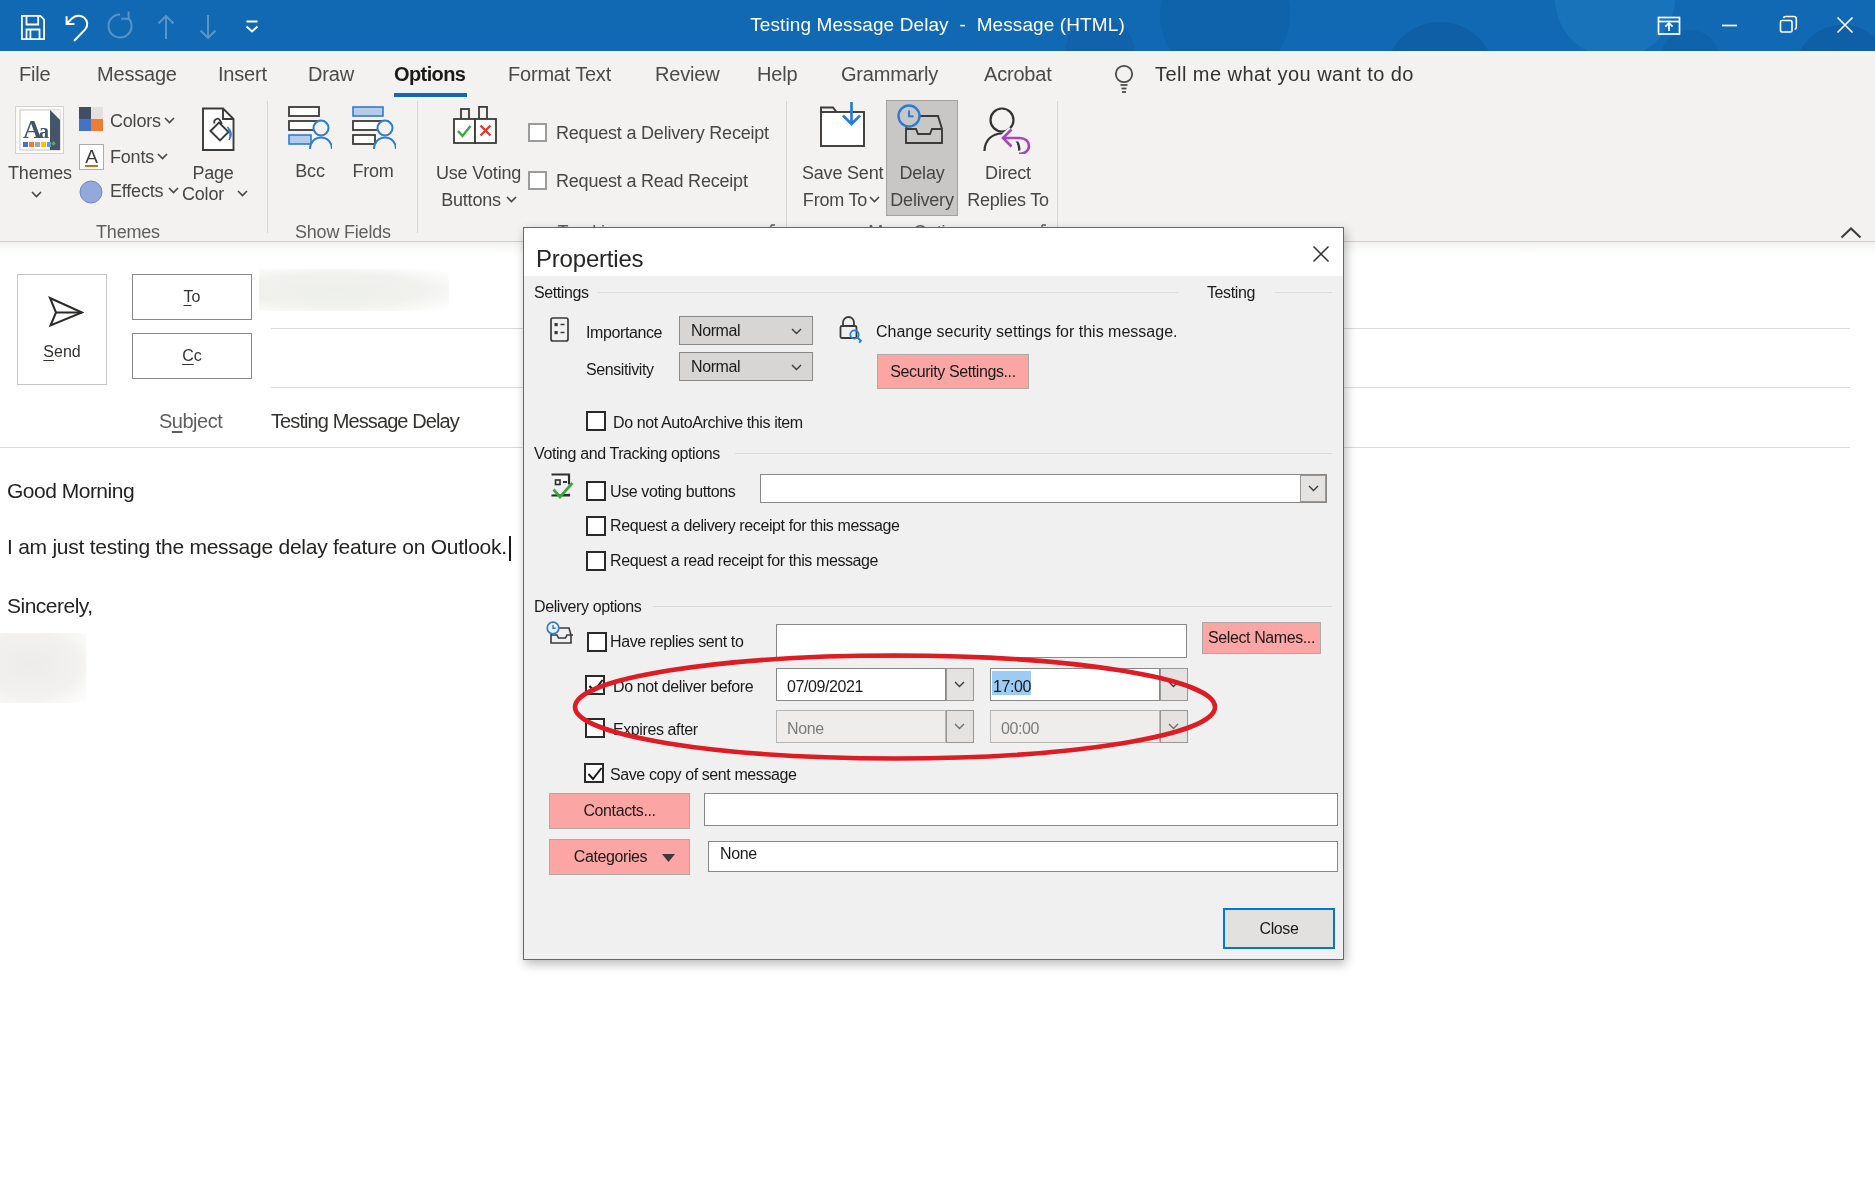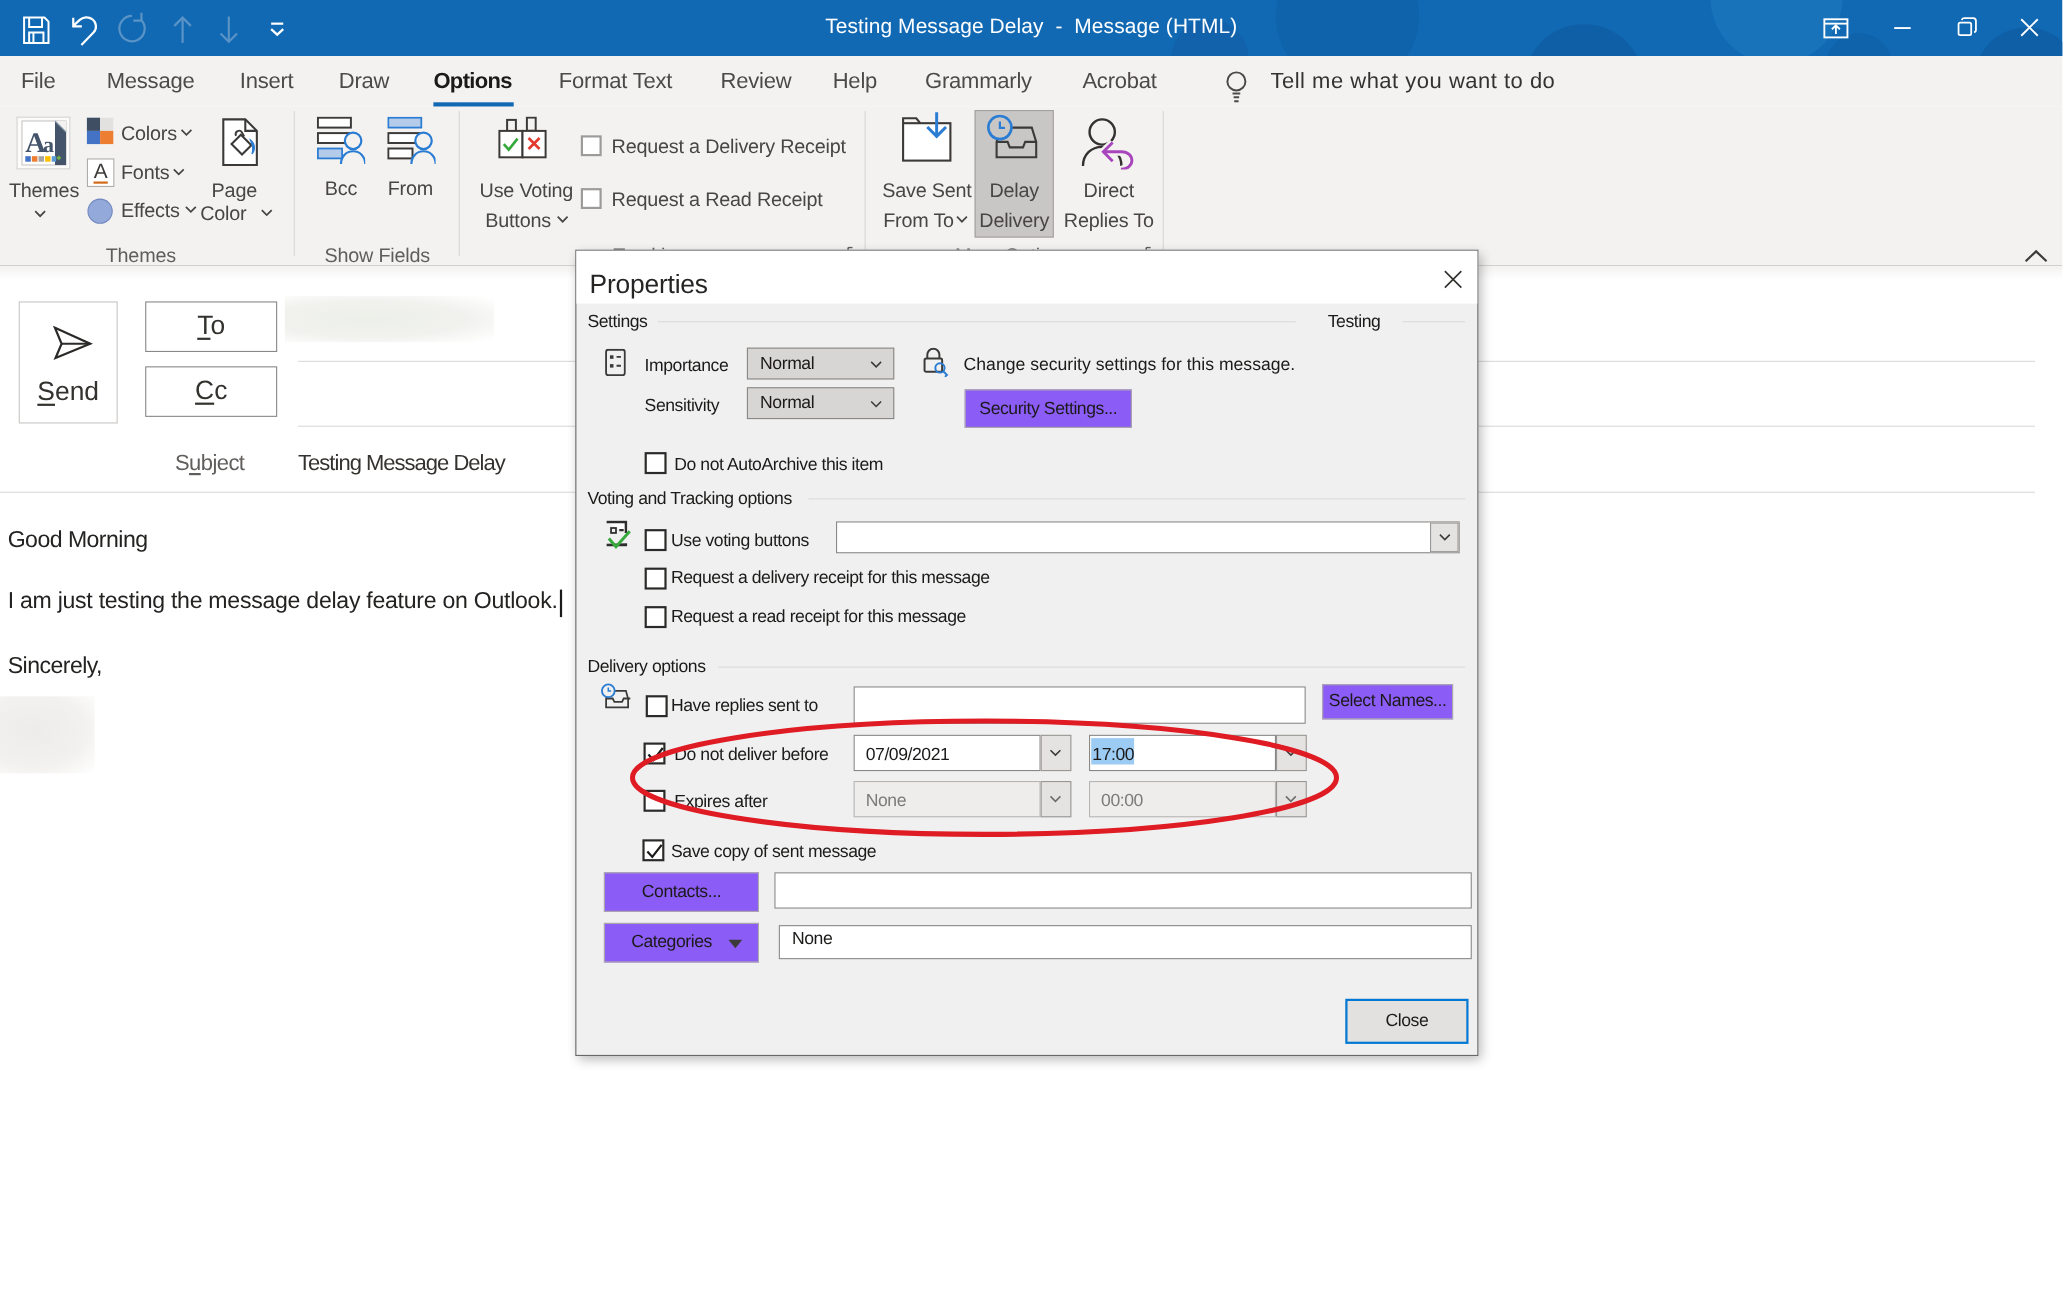--- a/index.html
+++ b/index.html
@@ -20,39 +20,39 @@
   
   #ribbon { left:0; top:97px; width:1875px; height:145px; background:#f3f2f1; border-bottom:1px solid #d0cecc; }
   .vsep { position:absolute; top:4px; width:1px; height:132px; background:#d8d6d4; }
   .rlabel { position:absolute; font-size:18px; color:#484644; letter-spacing:-0.2px; white-space:nowrap; text-align:center; }
   .glabel { position:absolute; top:222px; font-size:18px; color:#605e5c; letter-spacing:-0.2px; white-space:nowrap; text-align:center; }
   .chev { position:absolute; }
   .rcb { position:absolute; width:19px; height:19px; border:2px solid #9d9b99; background:#fff; }
 
   
   .field-line { position:absolute; height:1px; background:#dcdad8; }
-  .hbtn { position:absolute; background:#fff; font-size:24px; color:#34322f; display:flex; align-items:center; justify-content:center; }
+  .hbtn { position:absolute; background:#fff; font-size:16px; color:#34322f; display:flex; align-items:center; justify-content:center; }
   #send-btn { left:17px; top:274px; width:90px; height:111px; border:1px solid #c8c6c4; }
   #to-btn  { left:132px; top:274px; width:120px; height:46px; border:1px solid #8a8886; }
   #cc-btn  { left:132px; top:333px; width:120px; height:46px; border:1px solid #8a8886; }
   .u { text-decoration:underline; text-underline-offset:3px; }
 
   
   .bodytext { position:absolute; font-size:21px; color:#242321; letter-spacing:-0.5px; white-space:nowrap; }
 
   
   #dialog { left:523px; top:227px; width:821px; height:733px; background:#f0f0f0; border:1px solid #686868; box-shadow:2px 4px 10px rgba(0,0,0,0.28); }
   #dlg-titlebar { left:0; top:0; width:819px; height:48px; background:#fff; }
   .dtext { position:absolute; font-size:16px; color:#1b1a19; letter-spacing:-0.4px; white-space:nowrap; }
   .dgray { color:#7c7b7a; }
   .gline { position:absolute; height:1px; background:#dcdbda; }
   .dcb { position:absolute; width:20px; height:20px; background:#fff; border:2px solid #2b2a29; }
   .combo-gray { position:absolute; background:#d8d6d4; border:1px solid #8a8886; }
   .wfield { position:absolute; background:#fff; border:1px solid #8a8886; }
-  .dbtn { position:absolute; background:#8b5cf6; border:1px solid #acaaa8; font-size:16px; color:#1b1a19; letter-spacing:-0.4px; display:flex; align-items:center; justify-content:center; }
+  .dbtn { position:absolute; background:#fca5a5; border:1px solid #acaaa8; font-size:16px; color:#1b1a19; letter-spacing:-0.4px; display:flex; align-items:center; justify-content:center; }
   .dropbtn { position:absolute; background:#e5e3e1; border:1px solid #999795; }
   .disfield { position:absolute; background:#eeedec; border:1px solid #b8b6b4; }
 </style>
 </head>
 <body>
 <div id="page">
 
   <div class="abs" id="titlebar">
     <div class="tb-circ" style="left:1160px; top:-50px; width:130px; height:130px; background:#0f63ab;"></div>
     <div class="tb-circ" style="left:1385px; top:22px; width:110px; height:110px; background:#0e5fa6;"></div>

